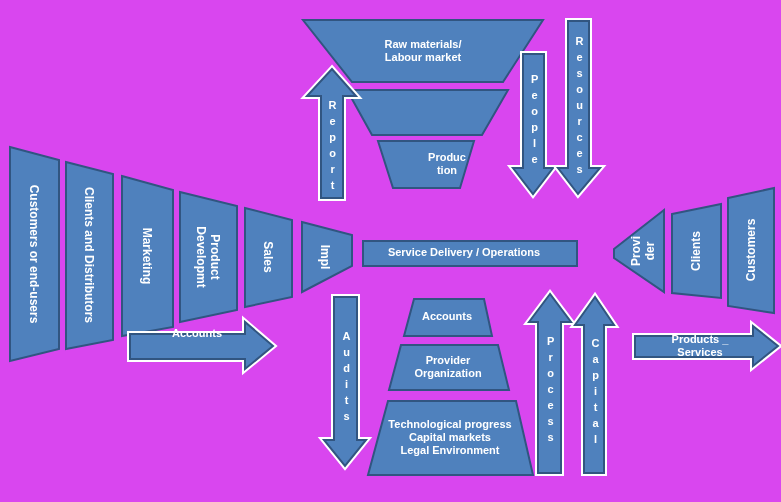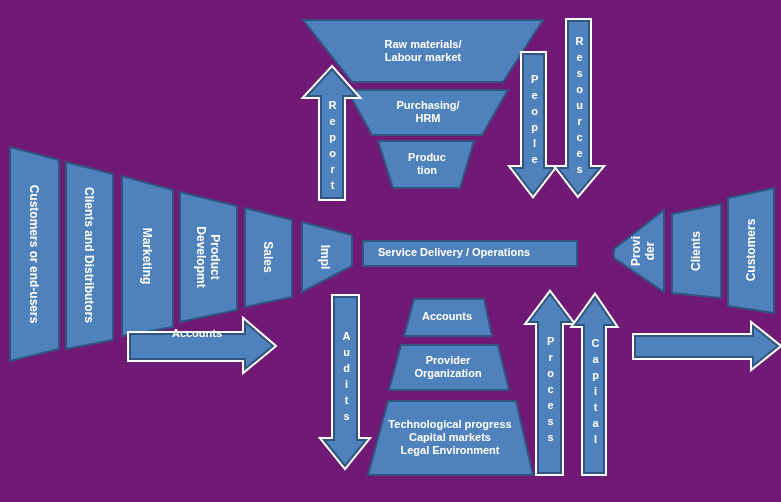--- a/index.html
+++ b/index.html
@@ -1,17 +1,17 @@
 <!DOCTYPE html>
 <html><head>
 <meta charset="utf-8">
 <style>
   html,body { margin:0; padding:0; background:#ffffff; }
   .canvas {
-    position:relative; width:781px; height:502px; background:#701a75;
+    position:relative; width:781px; height:502px; background:#d946ef;
     font-family:"Liberation Sans", sans-serif; overflow:hidden;
   }
   svg.layer { position:absolute; left:0; top:0; width:781px; height:502px; }
   .shape { fill:#4f81bd; stroke:#315581; stroke-width:2px; }
   .halo  { fill:#ffffff; stroke:#ffffff; stroke-width:6px; }
   .lbl {
     position:absolute; color:#ffffff; font-weight:bold; font-size:11px;
     line-height:1.2; text-align:center; white-space:pre-line;
     transform:translate(-50%,-50%); pointer-events:none;
   }
@@ -67,43 +67,42 @@
 
     <polygon class="halo" points="595,297 575,325 584,325 584,473 604,473 604,325 614,325"></polygon>
     <polygon class="shape" points="595,297 575,325 584,325 584,473 604,473 604,325 614,325"></polygon>
 
     <polygon class="halo" points="635,336 753,336 753,326 778,346 753,366 753,357 635,357"></polygon>
     <polygon class="shape" points="635,336 753,336 753,326 778,346 753,366 753,357 635,357"></polygon>
   </svg>
 
   <div class="lbl" style="left:423px;top:51px">Raw materials/
 Labour market</div>
-  <div class="lbl" style="left:428px;top:112px">Purchasing/
-HRM</div>
-  <div class="lbl" style="left:427px;top:164px">Produc
+  <div class="lbl" style="left:447px;top:164px">Produc
 tion</div>
 
   <div class="lbl vt" style="left:332px;top:147px">Report</div>
   <div class="lbl vt" style="left:534px;top:121px">People</div>
   <div class="lbl vt" style="left:579px;top:107px">Resources</div>
   <div class="lbl vt" style="left:346px;top:378px">Audits</div>
   <div class="lbl vt" style="left:550px;top:391px">Process</div>
   <div class="lbl vt" style="left:595px;top:393px">Capital</div>
 
   <div class="lbl cw" style="left:34px;top:254px">Customers or end-users</div>
   <div class="lbl cw" style="left:89px;top:255px">Clients and Distributors</div>
   <div class="lbl cw" style="left:147px;top:256px">Marketing</div>
   <div class="lbl cw" style="left:208px;top:257px">Product
 Developmt</div>
   <div class="lbl cw" style="left:268px;top:257px">Sales</div>
   <div class="lbl cw" style="left:325px;top:257px">Impl</div>
 
-  <div class="lbl" style="left:454px;top:253px">Service Delivery / Operations</div>
+  <div class="lbl" style="left:464px;top:253px">Service Delivery / Operations</div>
 
   <div class="lbl" style="left:197px;top:334px">Accounts</div>
+  <div class="lbl" style="left:700px;top:346px">Products _ Services</div>
 
   <div class="lbl ccw" style="left:643px;top:251px">Provi
 der</div>
   <div class="lbl ccw" style="left:696px;top:251px">Clients</div>
   <div class="lbl ccw" style="left:751px;top:250px">Customers</div>
 
   <div class="lbl" style="left:447px;top:317px">Accounts</div>
   <div class="lbl" style="left:448px;top:367px">Provider
 Organization</div>
   <div class="lbl" style="left:450px;top:438px">Technological progress

